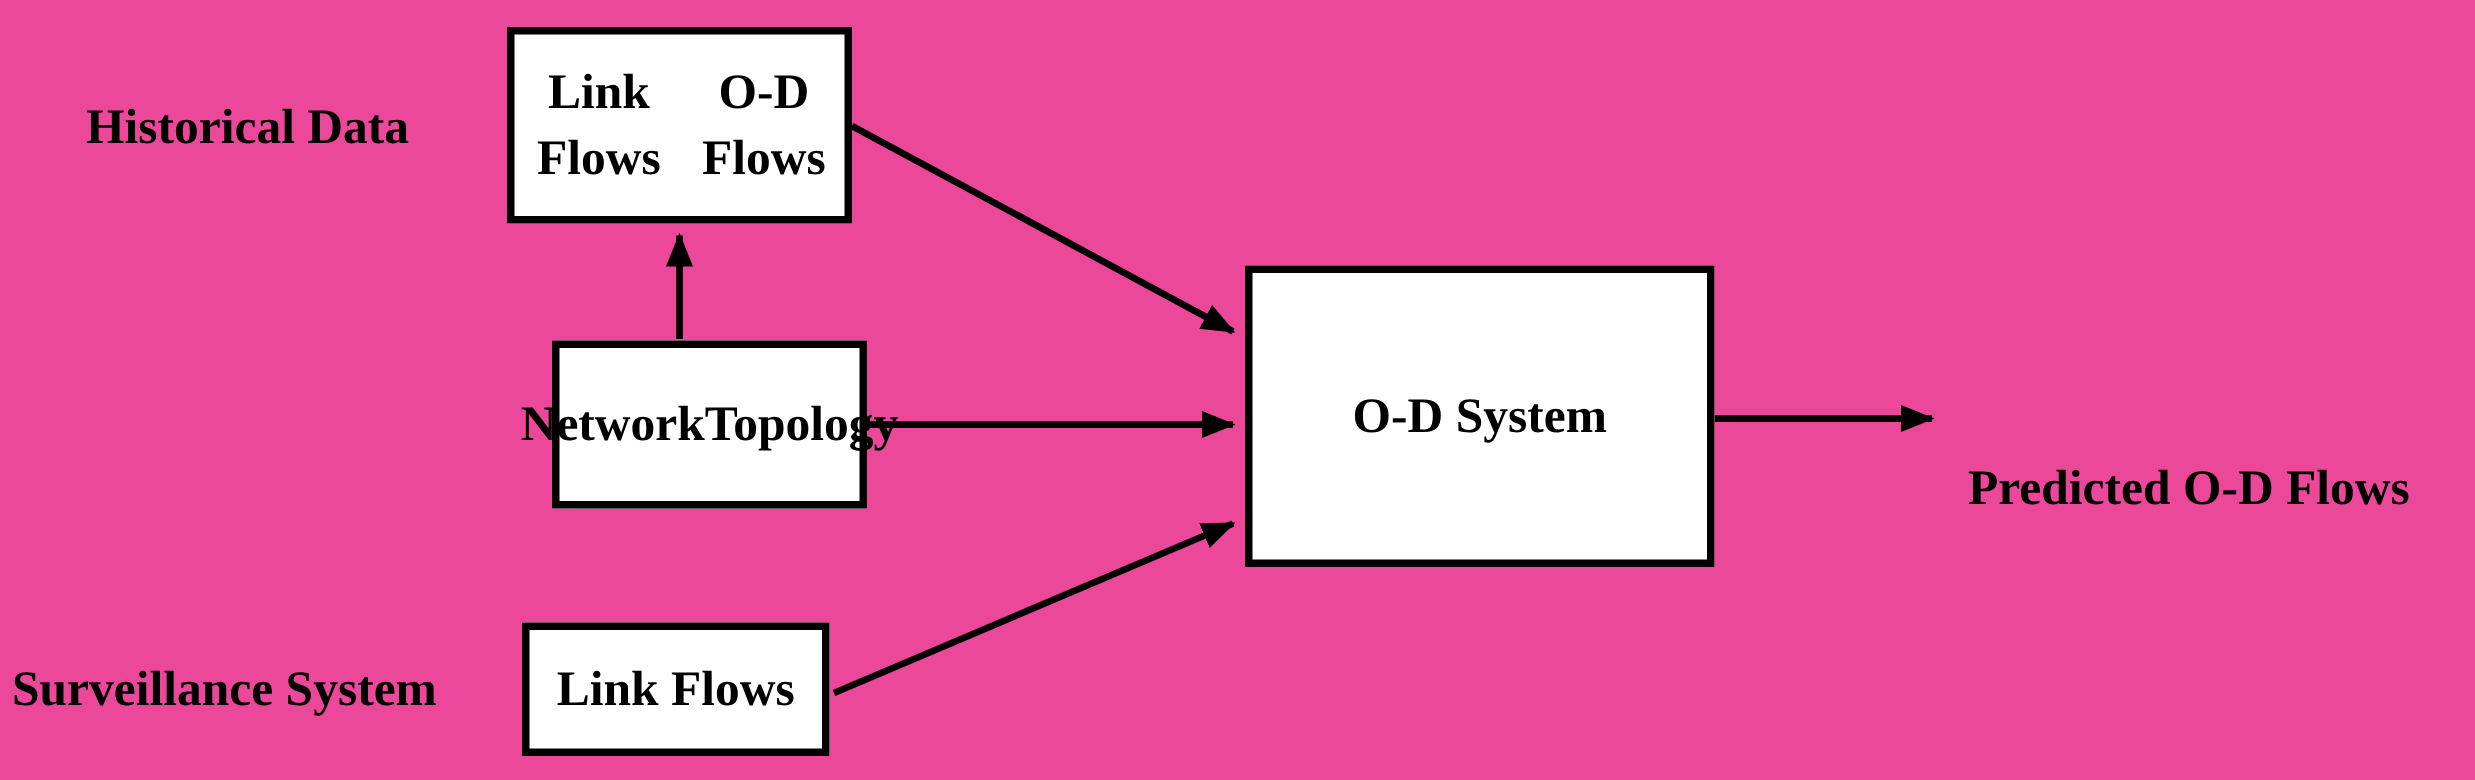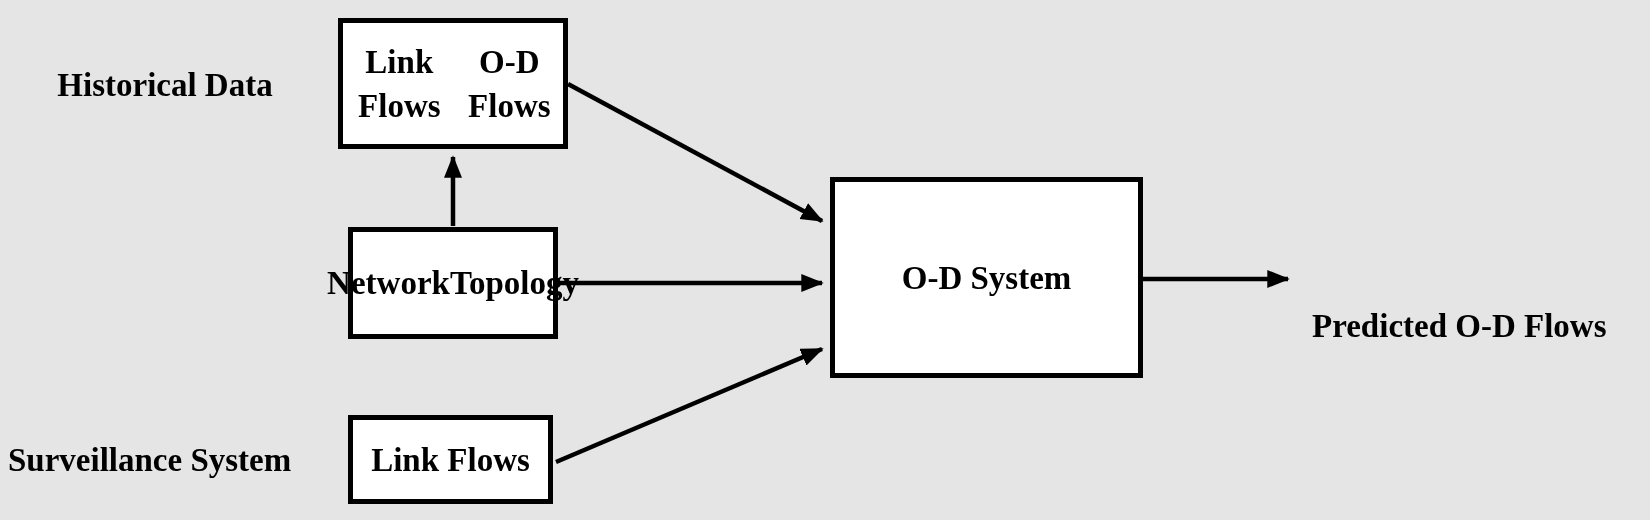--- a/index.html
+++ b/index.html
@@ -4,21 +4,21 @@
 <style>
   html, body {
     margin: 0;
     padding: 0;
     background: #ffffff;
   }
   .diagram {
     position: relative;
     width: 1650px;
     height: 520px;
-    background: #e5e5e5;
+    background: #ec4899;
     font-family: "Liberation Serif", "DejaVu Serif", serif;
     color: #000000;
     overflow: hidden;
   }
   .arrow-layer {
     position: absolute;
     left: 0;
     top: 0;
     width: 1650px;
     height: 520px;
@@ -41,21 +41,21 @@
     line-height: 44px;
   }
   .floating-label {
     position: absolute;
     font-weight: bold;
     font-size: 33px;
     line-height: 40px;
     white-space: nowrap;
   }
   .node-historical-flows   { left: 338px; top: 18px;  width: 230px; height: 131px; }
-  .node-network-topology   { left: 348px; top: 227px; width: 210px; height: 112px; }
+  .node-network-topology   { left: 368px; top: 227px; width: 210px; height: 112px; }
   .node-surveillance-flows { left: 348px; top: 415px; width: 205px; height: 89px;  }
   .node-od-prediction      { left: 830px; top: 177px; width: 313px; height: 201px; }
   .label-historical   { left: 30px;   top: 65px;  width: 270px; text-align: center; }
   .label-surveillance { left: 8px;    top: 440px; width: 328px; text-align: left; }
   .label-predicted    { left: 1312px; top: 260px; text-align: left; margin-top: 46px; }
 </style>
 </head>
 <body>
 
 <div class="diagram">

